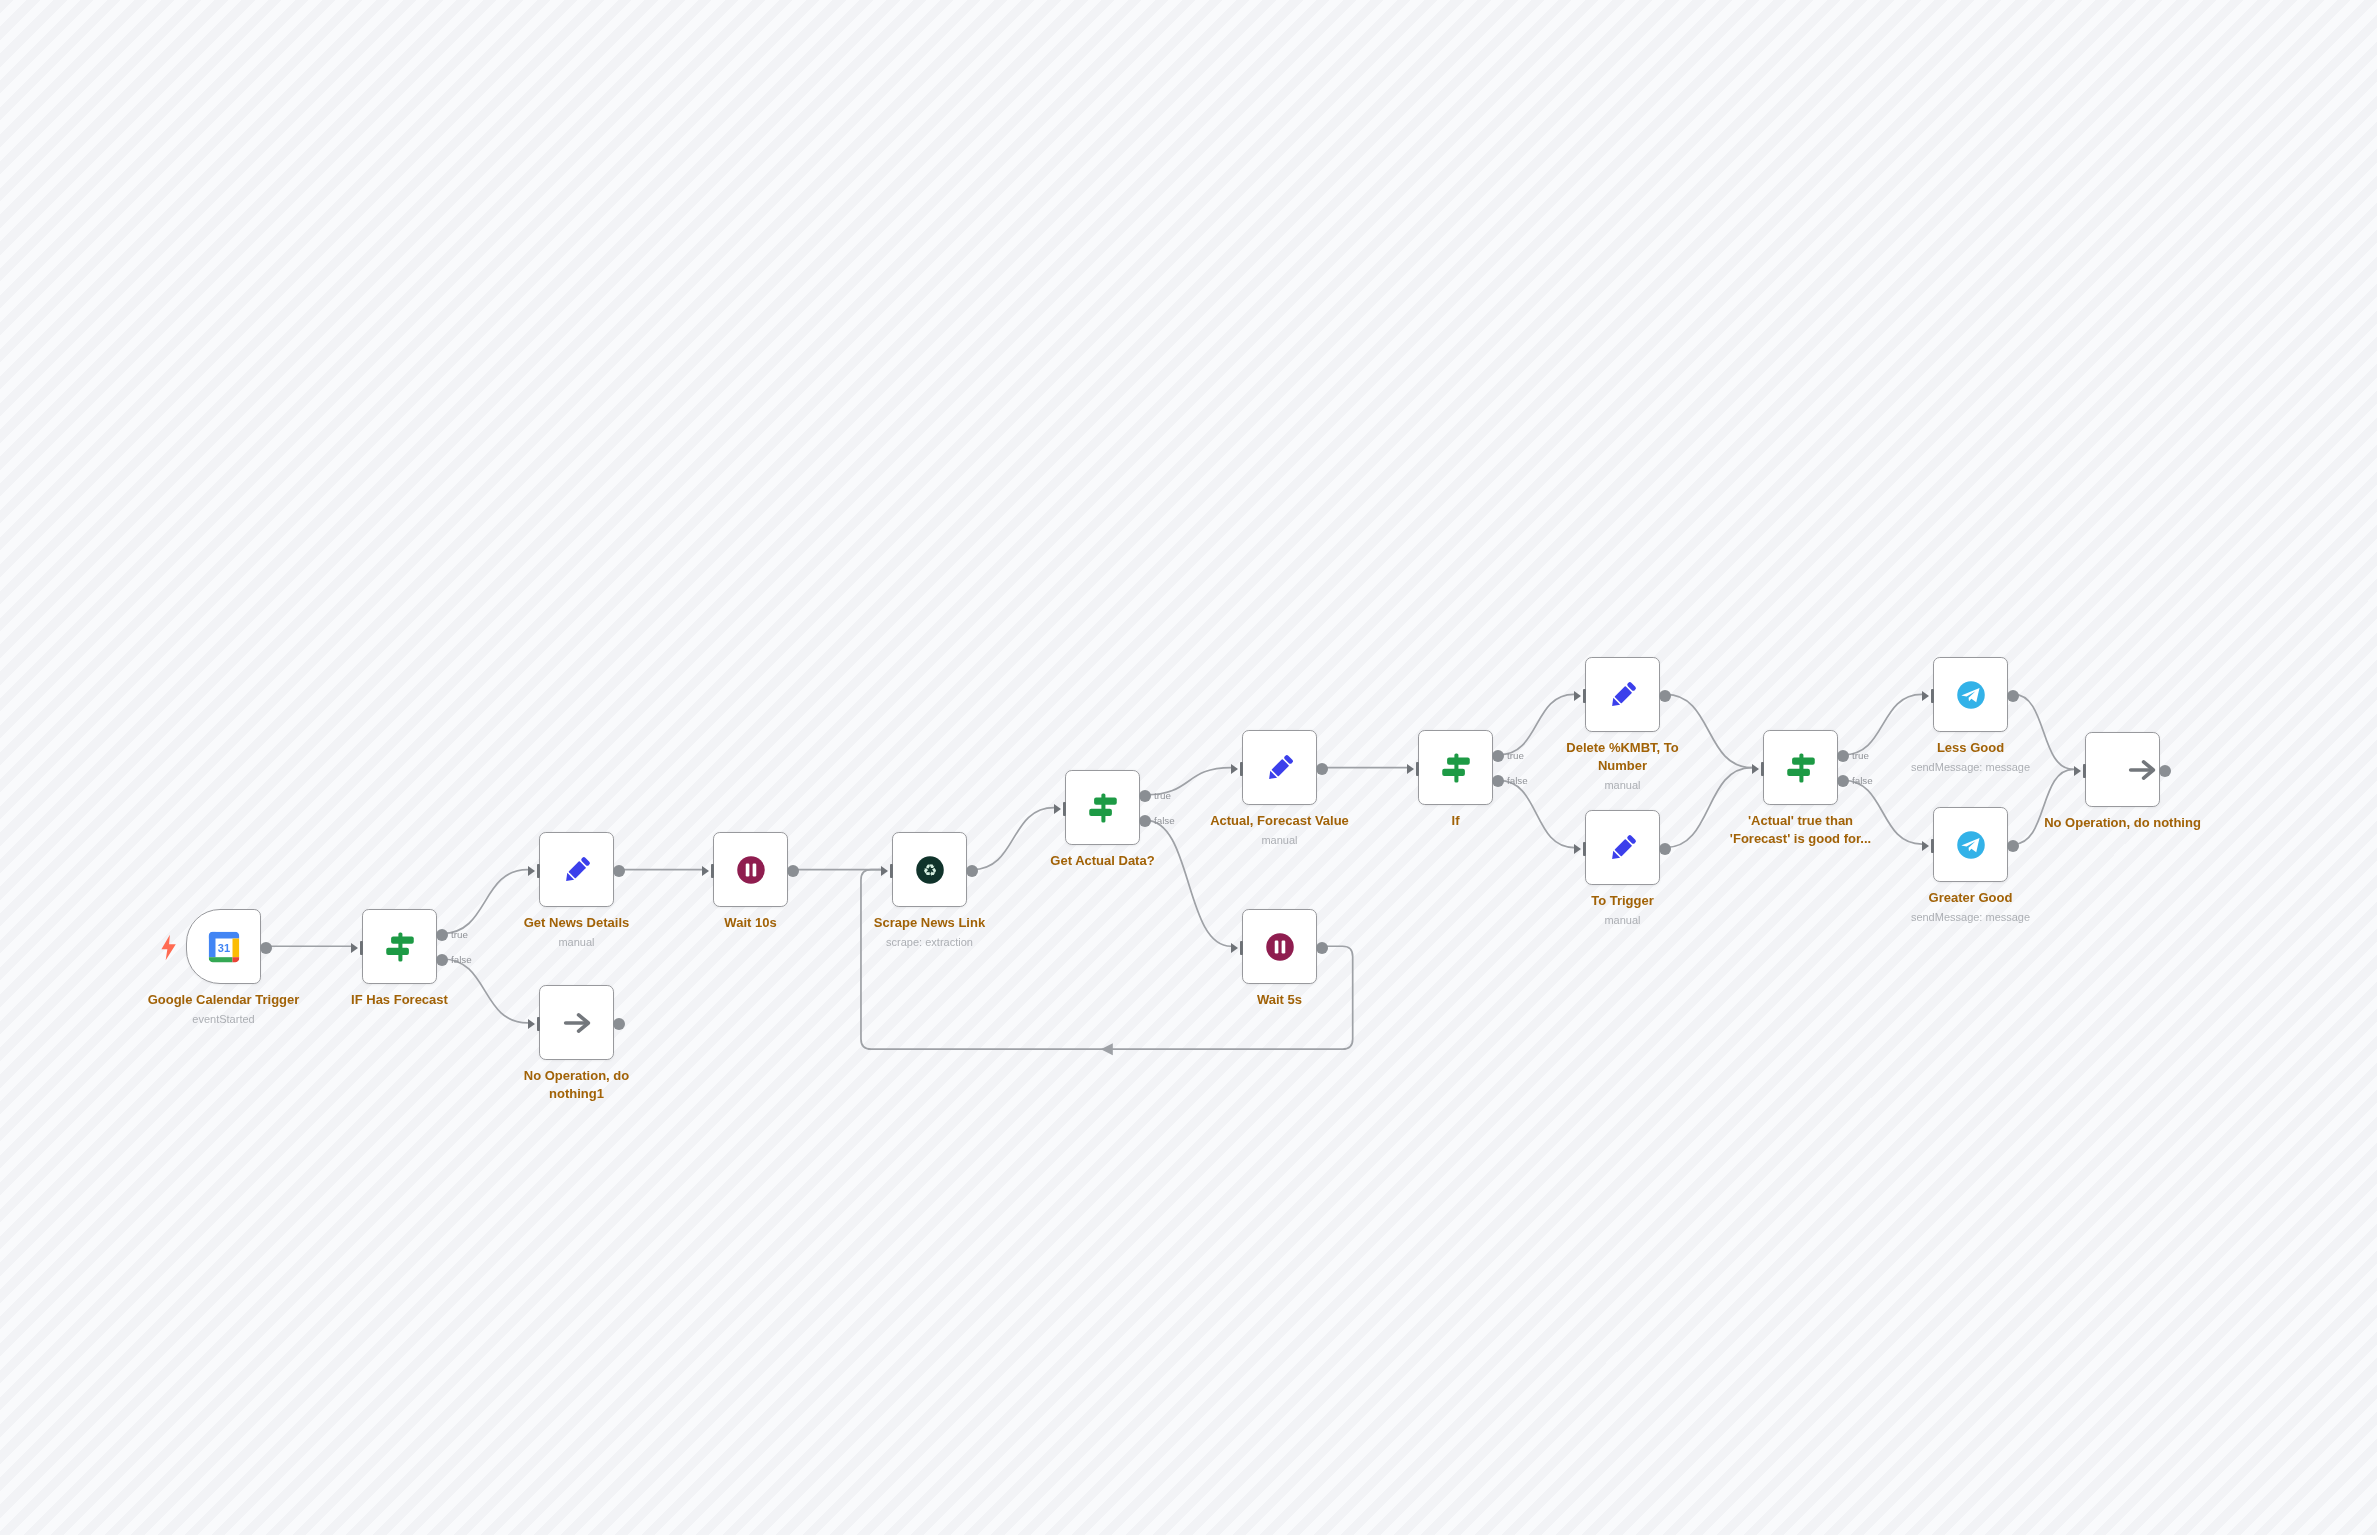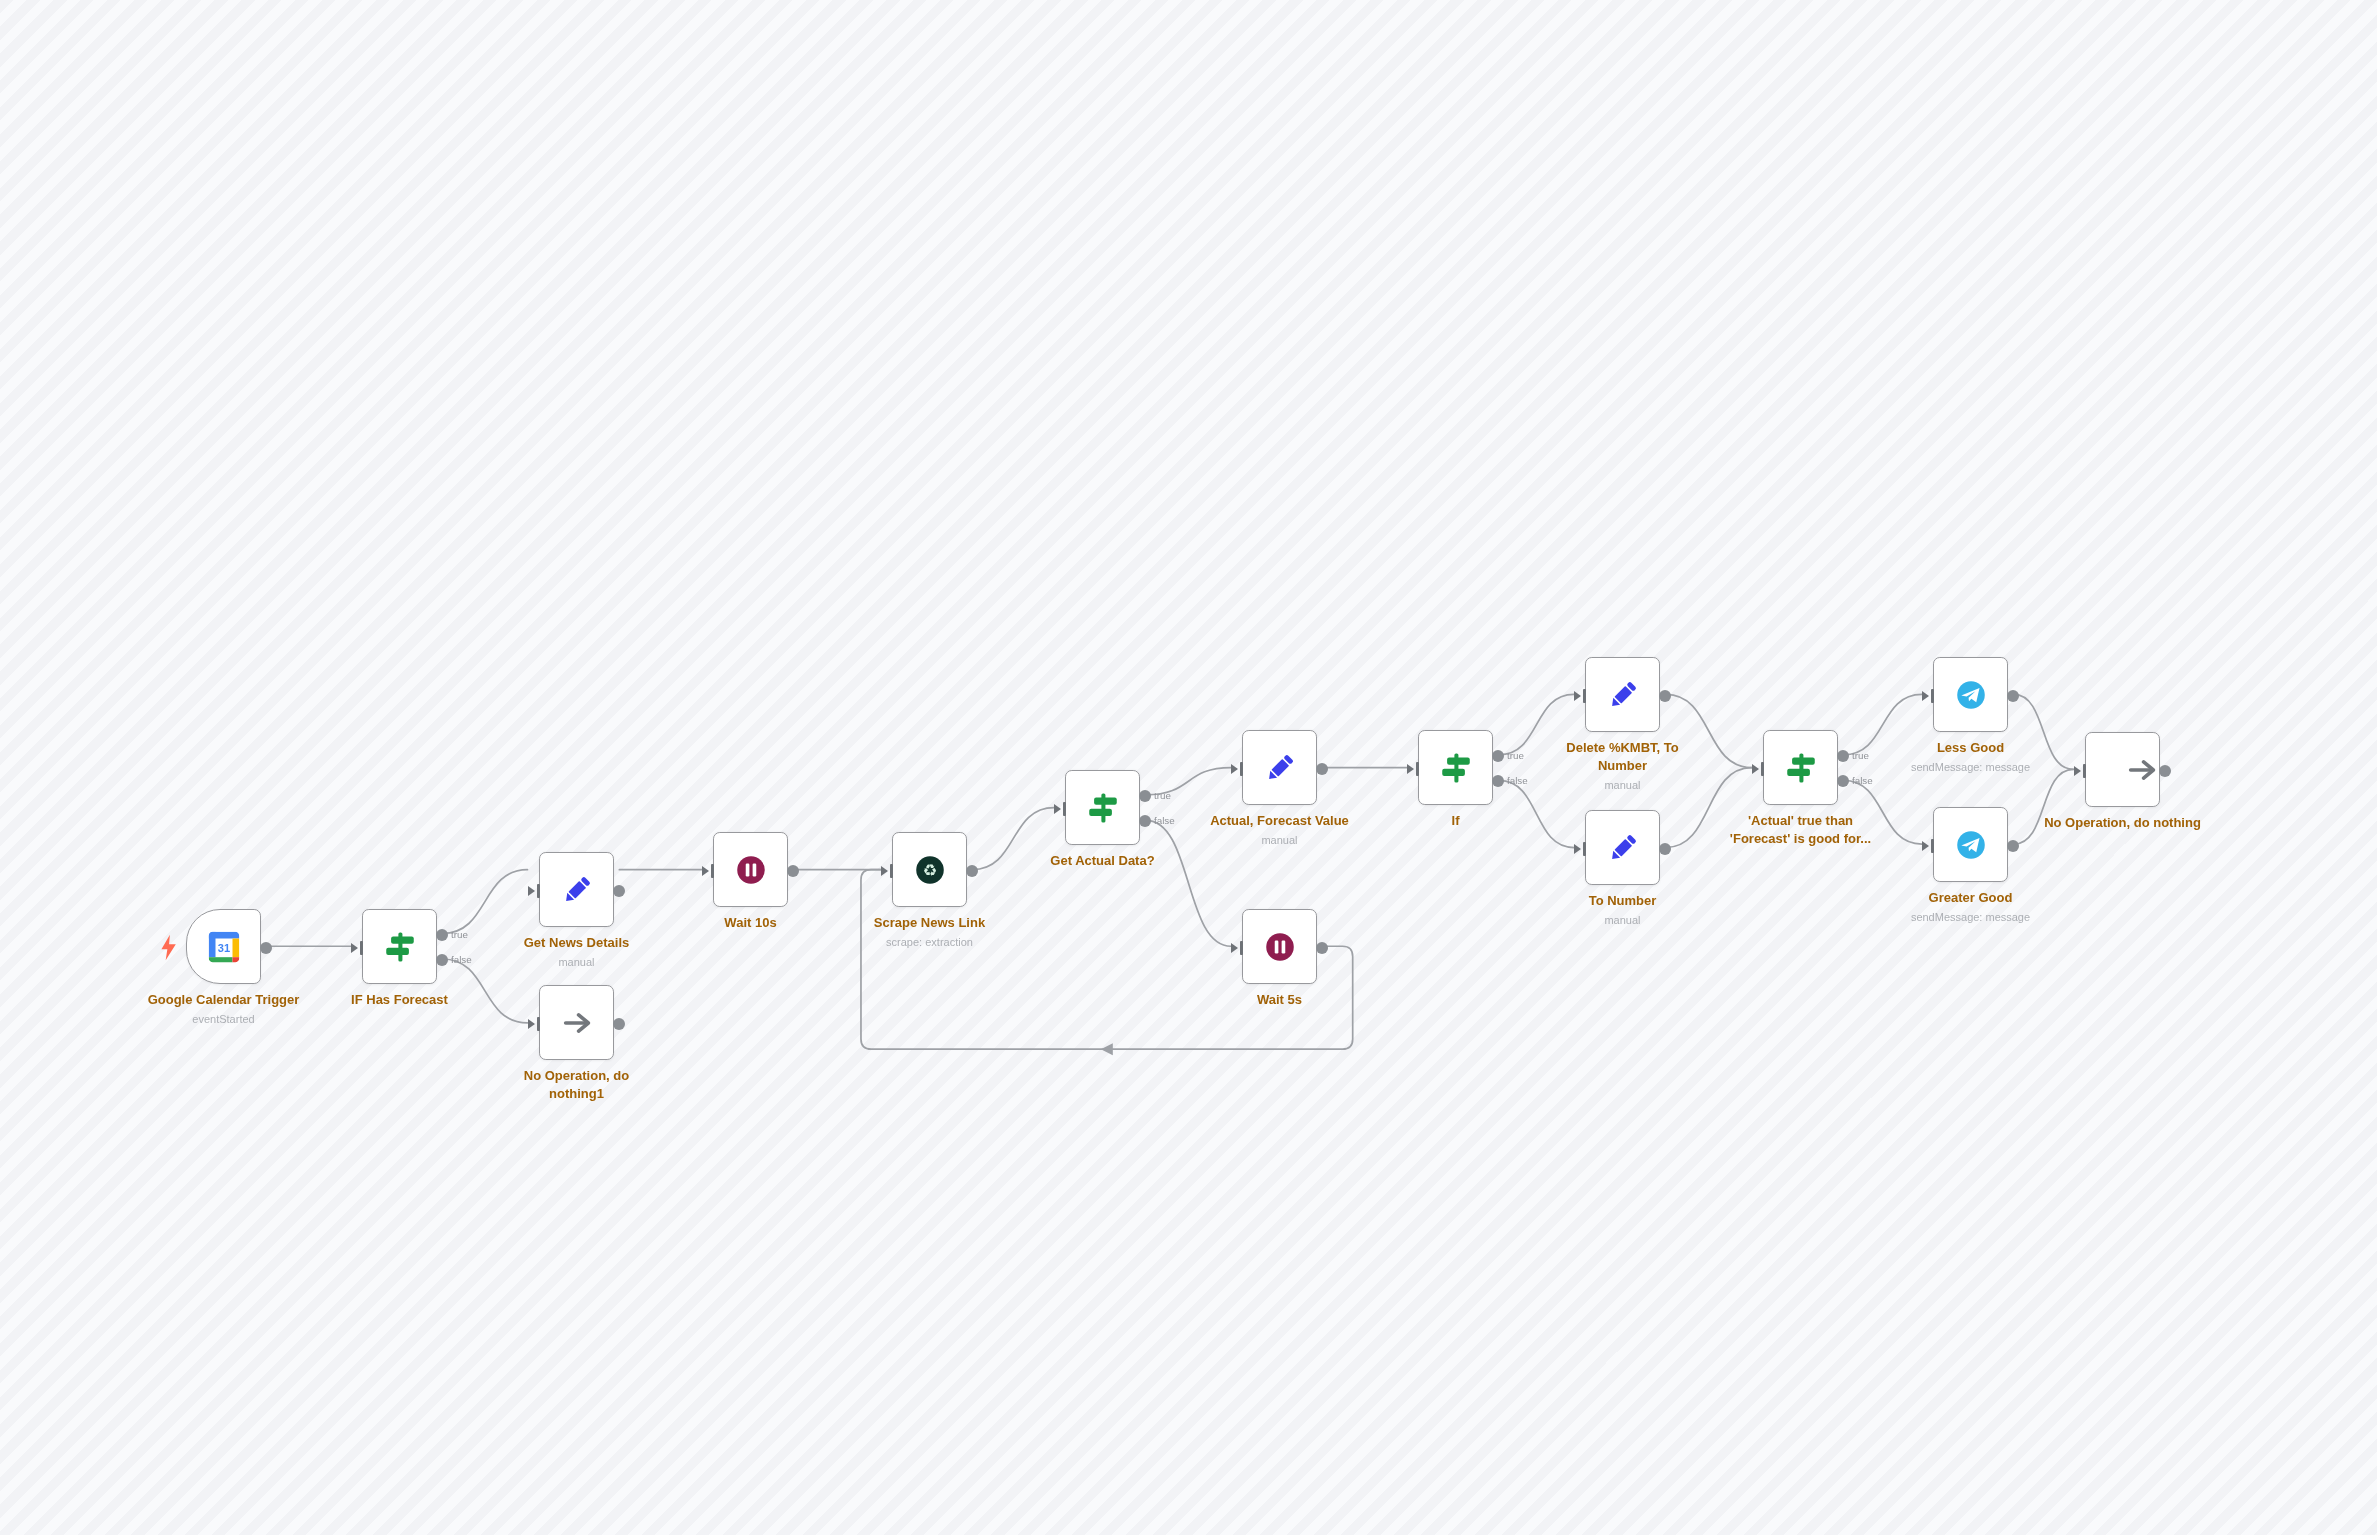--- a/index.html
+++ b/index.html
@@ -104,21 +104,21 @@
         <i class="bar"></i>
       </div>
       <div class="out-dot" style="top: 19px;"></div>
       <div class="port-label" style="top: 19px;">true</div>
       <div class="out-dot" style="top: 44px;"></div>
       <div class="port-label" style="top: 44px;">false</div>
       <div class="caption">
         <div class="nlabel">IF Has Forecast</div>
       </div>
     </div>
-    <div class="node" style="left: 539px; top: 832px; margin-top: 20px;">
+    <div class="node" style="left: 539px; top: 832px;">
       <div class="icon">
     <svg width="34" height="34" viewBox="0 0 42 42">
       <g transform="rotate(45 21 21)" fill="#3b3feb">
         <rect x="15" y="3" width="12" height="6" rx="2.5"></rect>
         <rect x="15" y="11" width="12" height="19" rx="1"></rect>
         <path d="M15 32 L27 32 L21 40 Z"></path>
       </g>
     </svg>
       </div>
       <div class="in-port">
@@ -289,21 +289,21 @@
         <path d="M15 32 L27 32 L21 40 Z"></path>
       </g>
     </svg>
       </div>
       <div class="in-port">
         <i class="tri"></i>
         <i class="bar"></i>
       </div>
       <div class="out-dot" style="top: 31.5px;"></div>
       <div class="caption">
-        <div class="nlabel">To Number</div>
+        <div class="nlabel">To Trigger</div>
         <div class="nsub">manual</div>
       </div>
     </div>
     <div class="node" style="left: 1763px; top: 730px;">
       <div class="icon">
     <svg width="34" height="34" viewBox="0 0 42 42">
       <rect x="19" y="3" width="5" height="36" rx="2" fill="#1d9a45"></rect>
       <rect x="10" y="8" width="28" height="9" rx="2.5" fill="#1d9a45"></rect>
       <rect x="4" y="22" width="28" height="9" rx="2.5" fill="#1d9a45"></rect>
     </svg>

